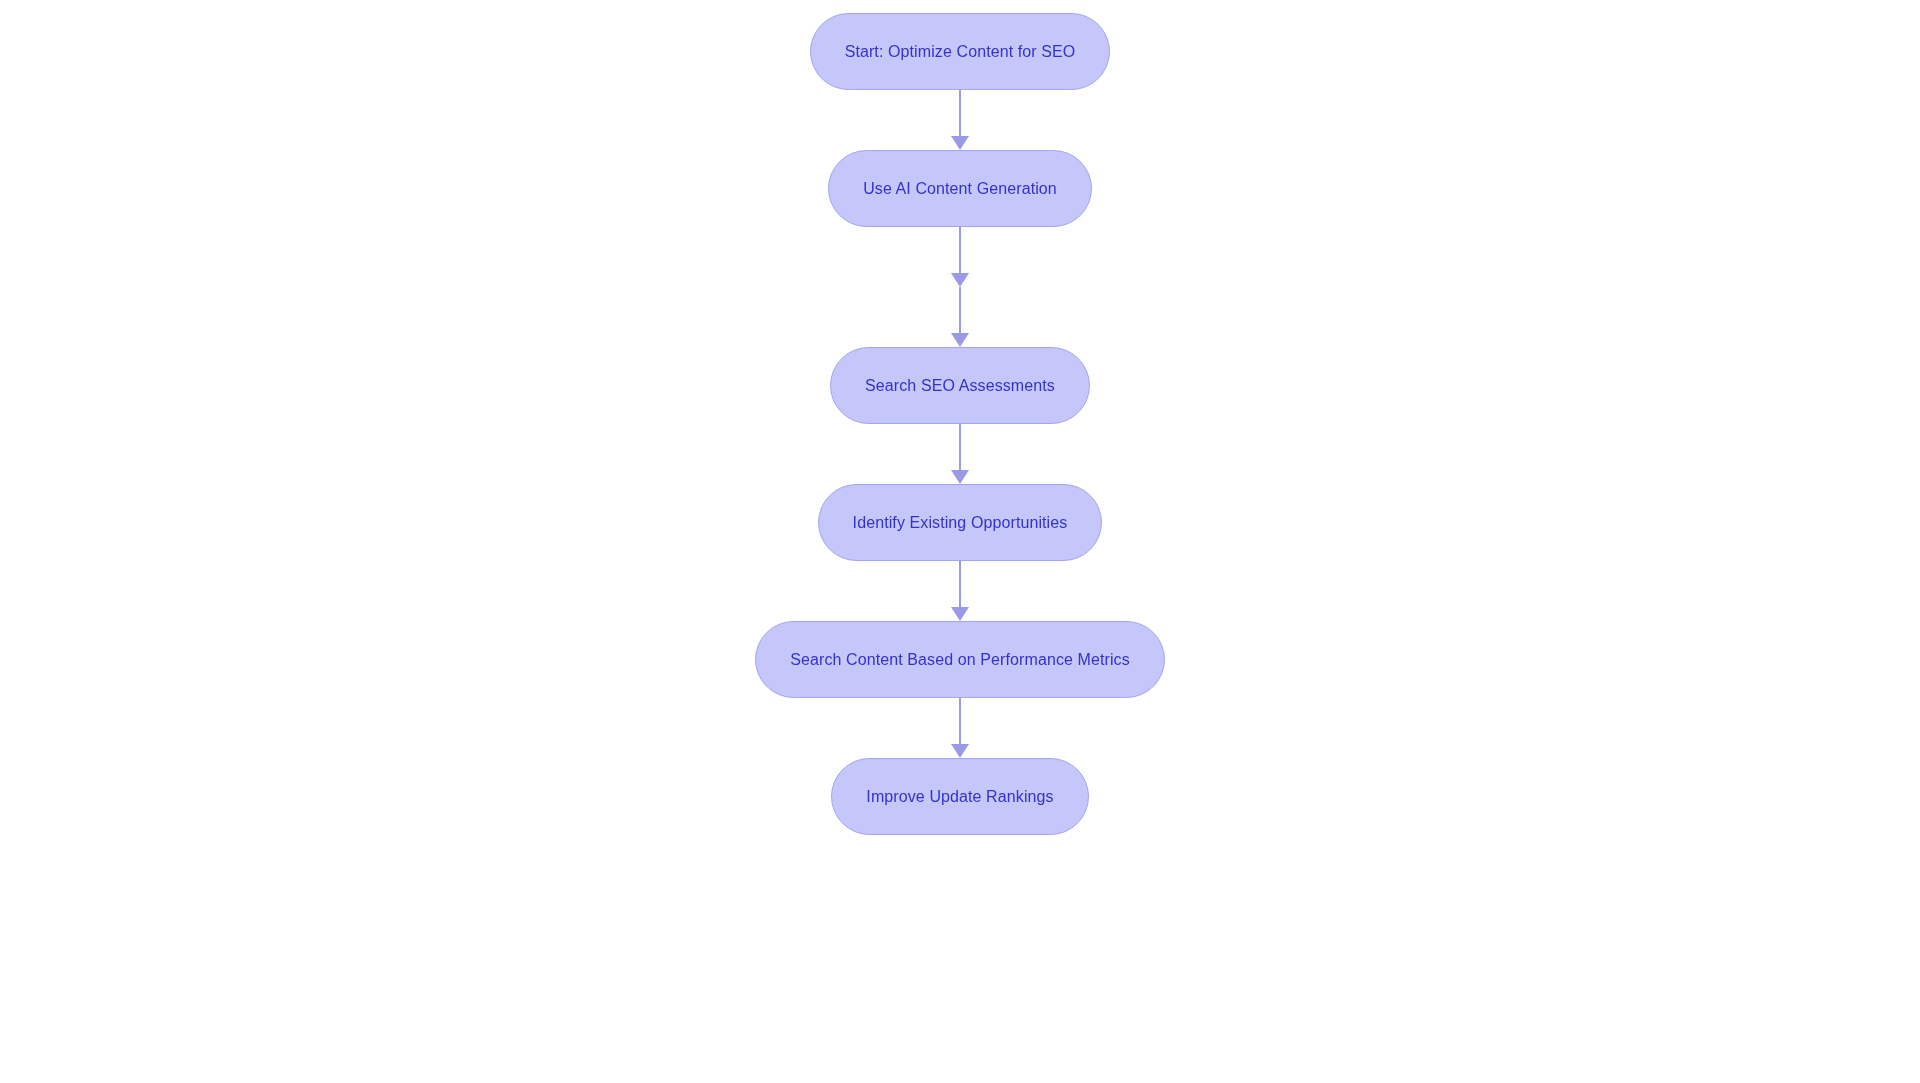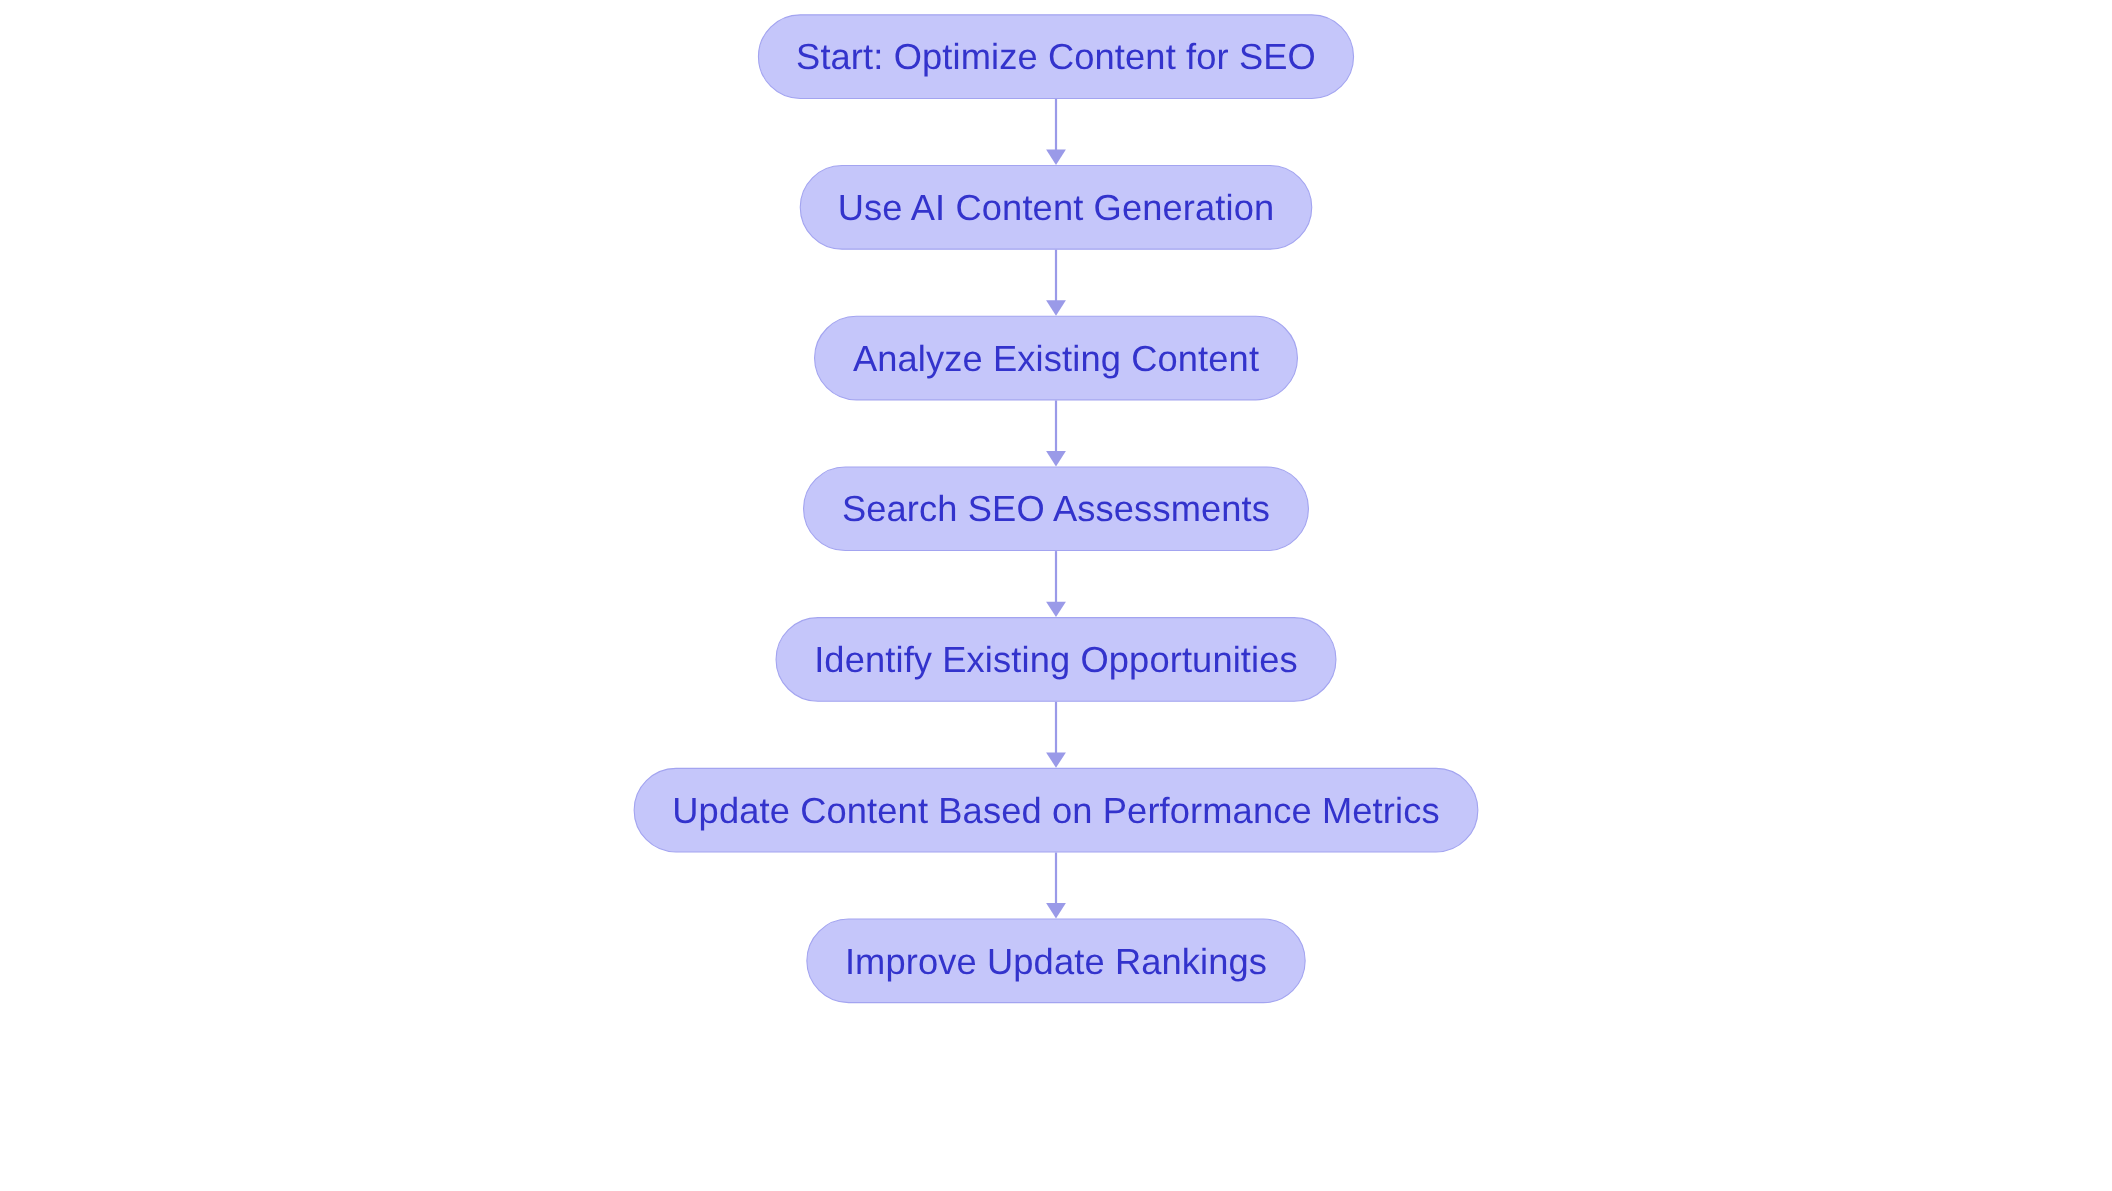--- a/index.html
+++ b/index.html
@@ -32,21 +32,21 @@
     justify-content: center;
     background: #c5c6fa;
     border: 1.6px solid #a3a4f0;
     border-radius: 39px;
     padding: 0 34px;
     flex: 0 0 auto;
   }
 
   .node-label {
     color: #3333cc;
-    font-size: 33px;
+    font-size: 16px;
     font-weight: 400;
     line-height: 1;
     white-space: nowrap;
     letter-spacing: 0.1px;
   }
 
   
   .connector {
     position: relative;
     width: 20px;
@@ -99,23 +99,20 @@
 
   <div class="node">
     <span class="node-label">Use AI Content Generation</span>
   </div>
 
   <div class="connector gap-1">
     <div class="connector-line"></div>
     <div class="connector-head"></div>
   </div>
 
-  <div class="node">
-    <span class="node-label">Analyze Existing Content</span>
-  </div>
 
   <div class="connector gap-2">
     <div class="connector-line"></div>
     <div class="connector-head"></div>
   </div>
 
   <div class="node">
     <span class="node-label">Search SEO Assessments</span>
   </div>
 
@@ -127,21 +124,21 @@
   <div class="node">
     <span class="node-label">Identify Existing Opportunities</span>
   </div>
 
   <div class="connector gap-4">
     <div class="connector-line"></div>
     <div class="connector-head"></div>
   </div>
 
   <div class="node">
-    <span class="node-label">Update Content Based on Performance Metrics</span>
+    <span class="node-label">Search Content Based on Performance Metrics</span>
   </div>
 
   <div class="connector gap-5">
     <div class="connector-line"></div>
     <div class="connector-head"></div>
   </div>
 
   <div class="node">
     <span class="node-label">Improve Update Rankings</span>
   </div>

